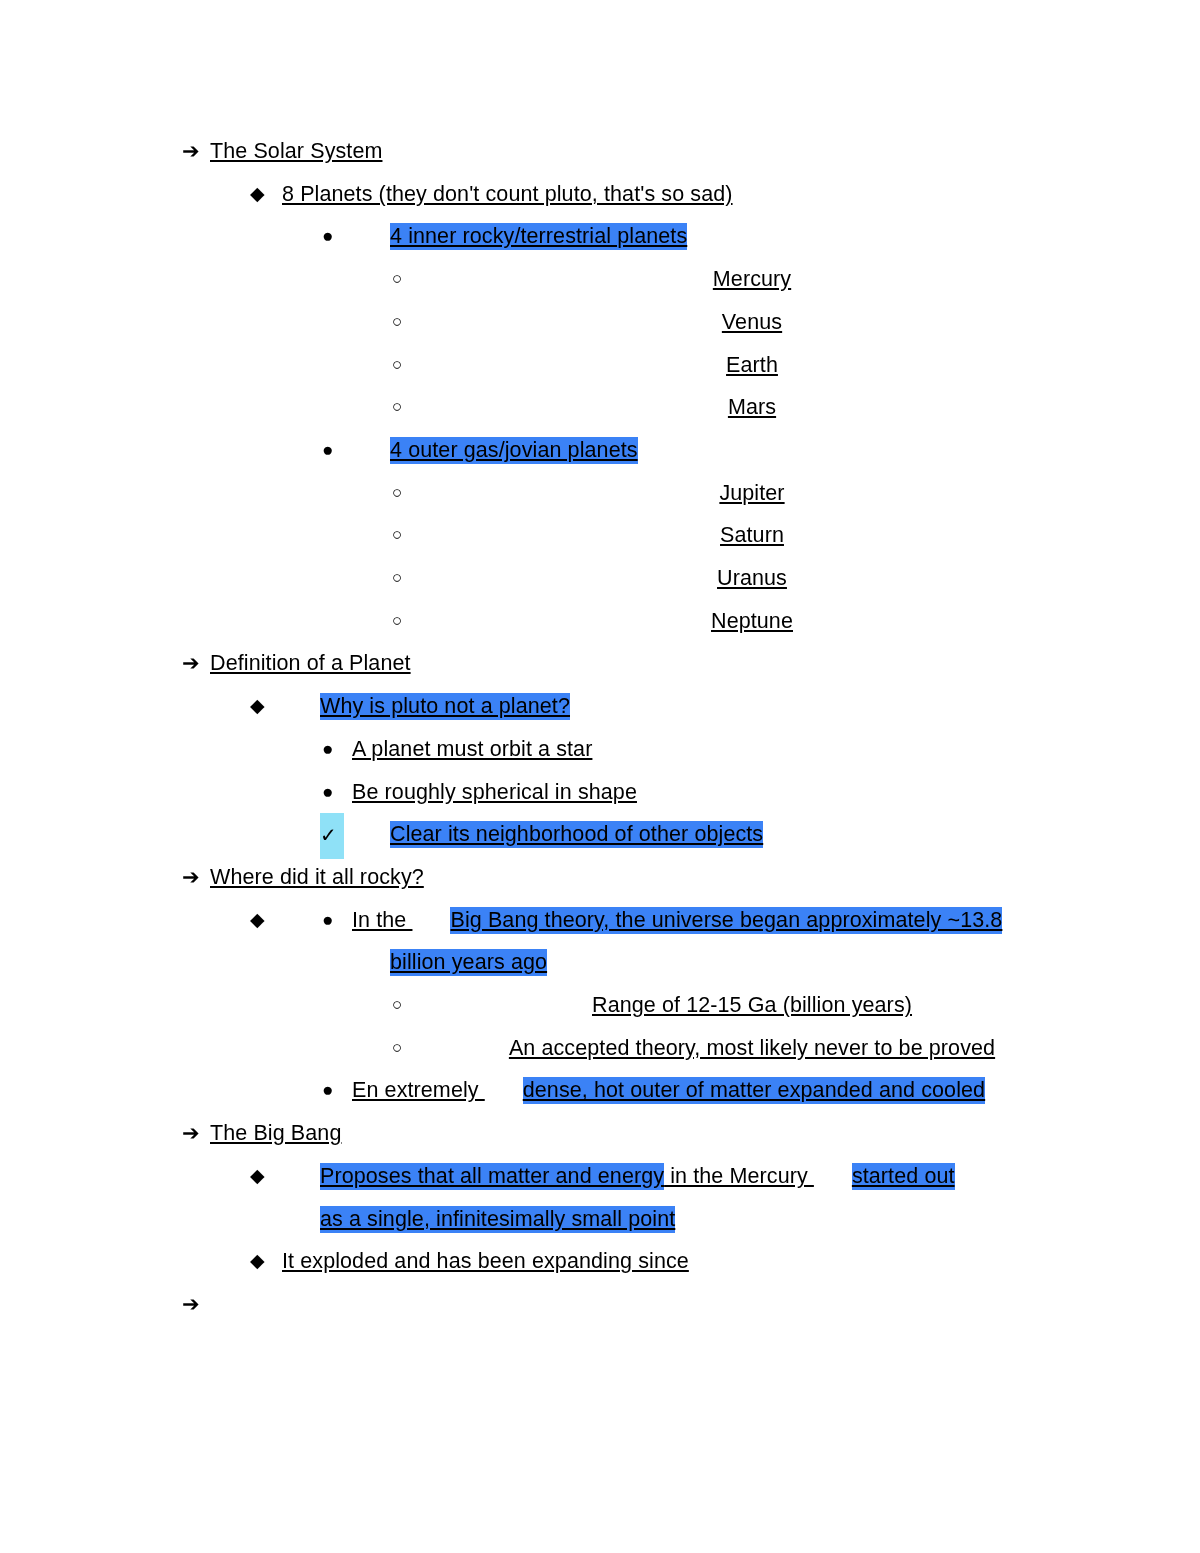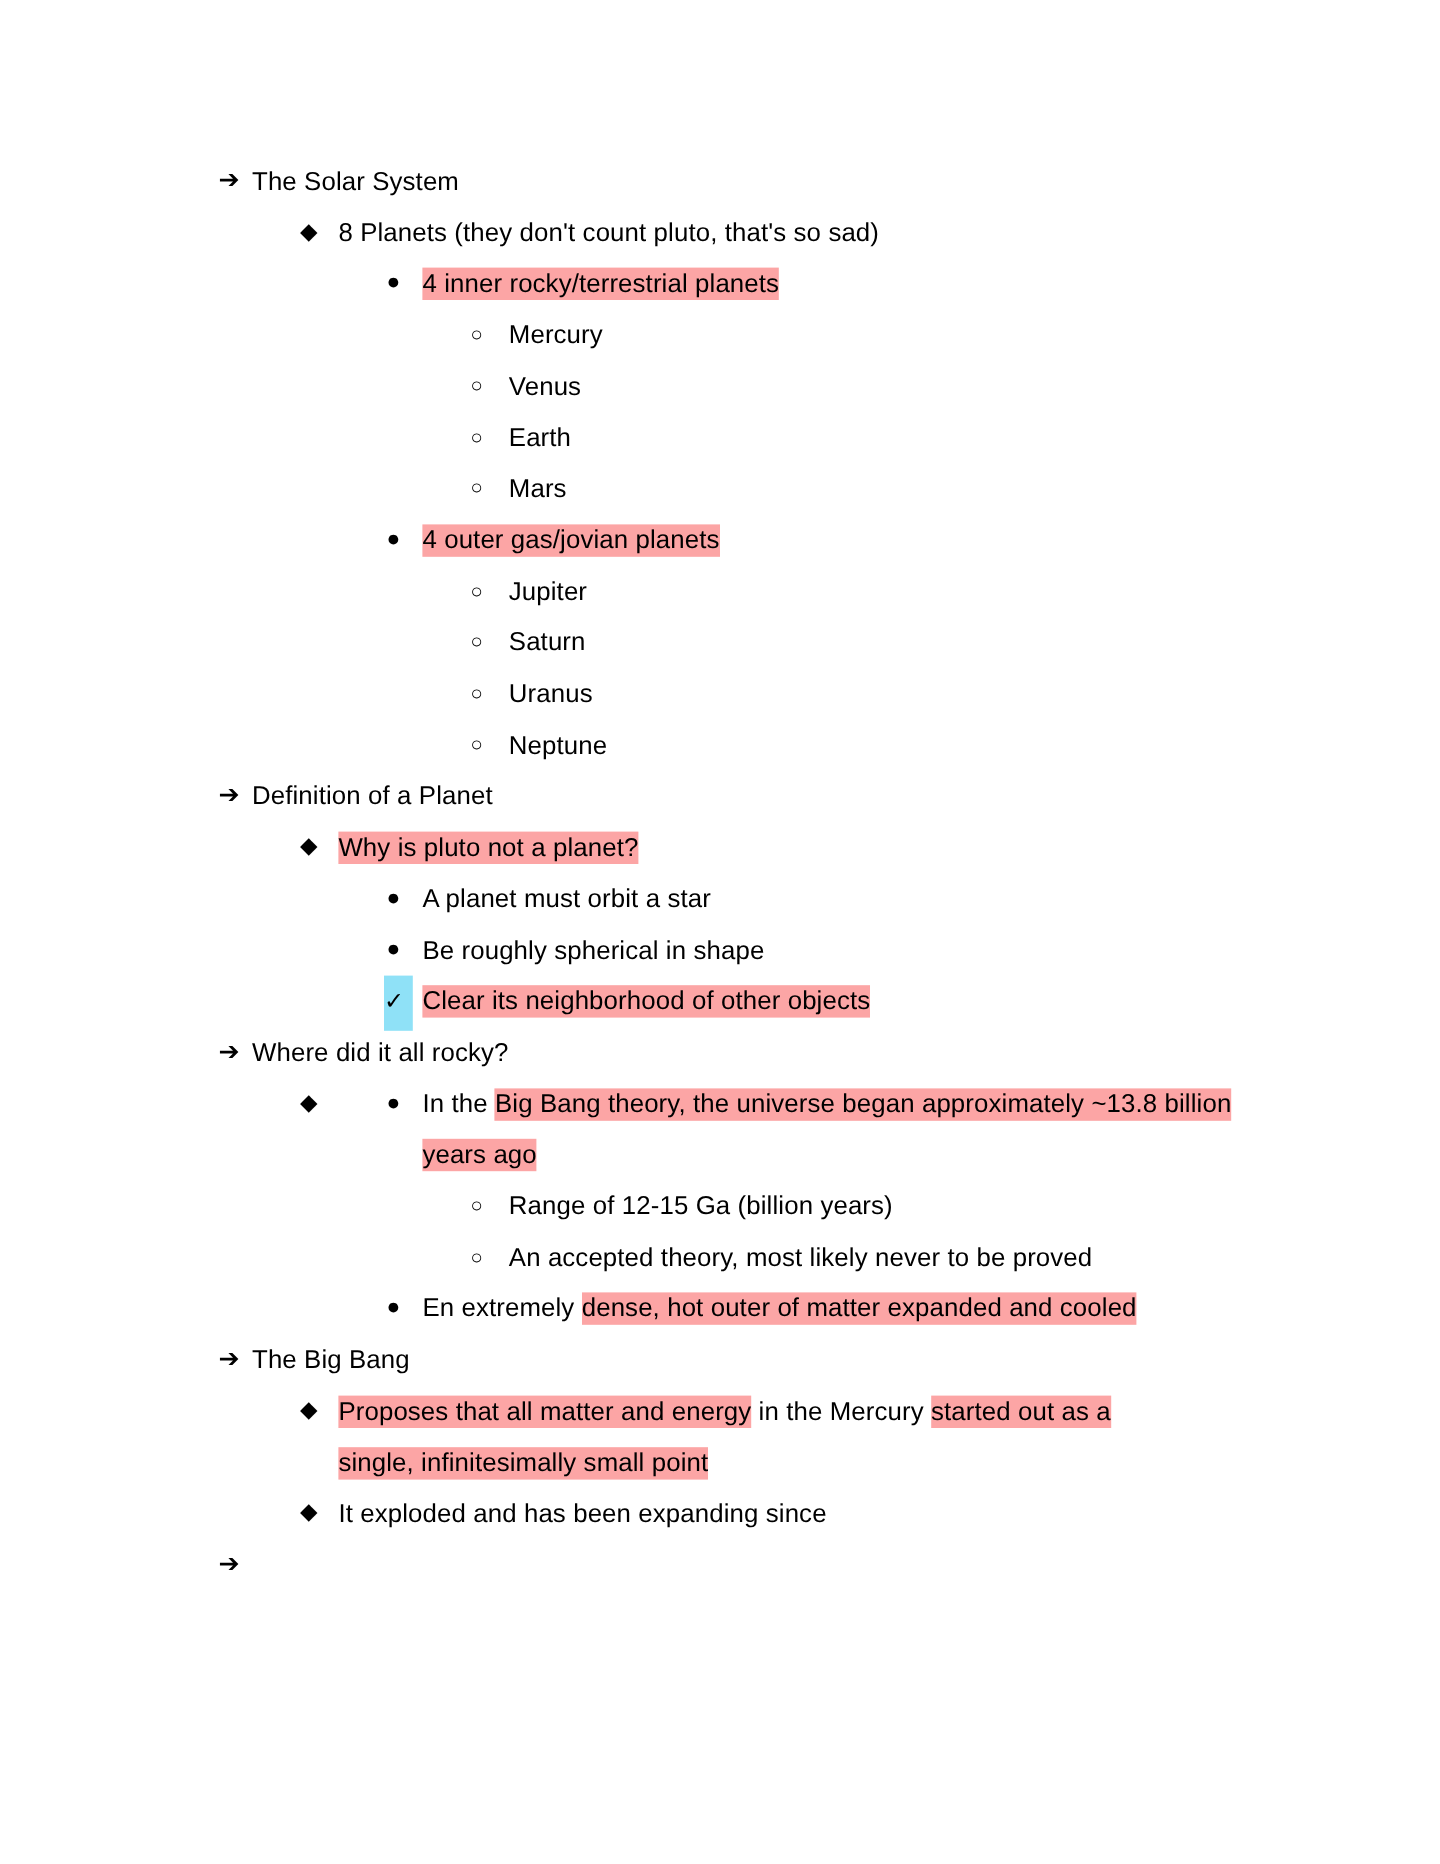--- a/index.html
+++ b/index.html
@@ -62,39 +62,41 @@
   }
 
   .marker.arrow   { font-size: 21px; }
   .marker.diamond { font-size: 19px; }
   .marker.disc    { font-size: 19px; padding-left: 2px; }
   .marker.circle  { font-size: 17px; padding-left: 2px; }
   .marker.check   { font-size: 20px; }
 
   .text {
     display: block;
+    text-decoration: underline;
   }
 
   
   .lvl1 { margin-left: 0px;   }
   .lvl2 { margin-left: 68px;  }
   .lvl3 { margin-left: 138px; }
   .lvl4 { margin-left: 208px; }
 
   .lvl1 .text { padding-left: 28px; }
   .lvl2 .text { padding-left: 32px; }
   .lvl3 .text { padding-left: 32px; }
-  .lvl4 .text { padding-left: 34px; }
+  .lvl4 .text { padding-left: 34px; text-align: center; }
 
   
   .hl {
-    background-color: #fca5a5;
+    background-color: #3b82f6;
     box-decoration-break: clone;
     -webkit-box-decoration-break: clone;
     padding: 1px 0 2px 0;
+    margin-left: 38px;
   }
 
   
   .row.hl-row .marker.check {
     background-color: #8fe1f7;
     width: 24px;
     padding: 1px 0 2px 0;
   }
 
   .plain { background: none; }

